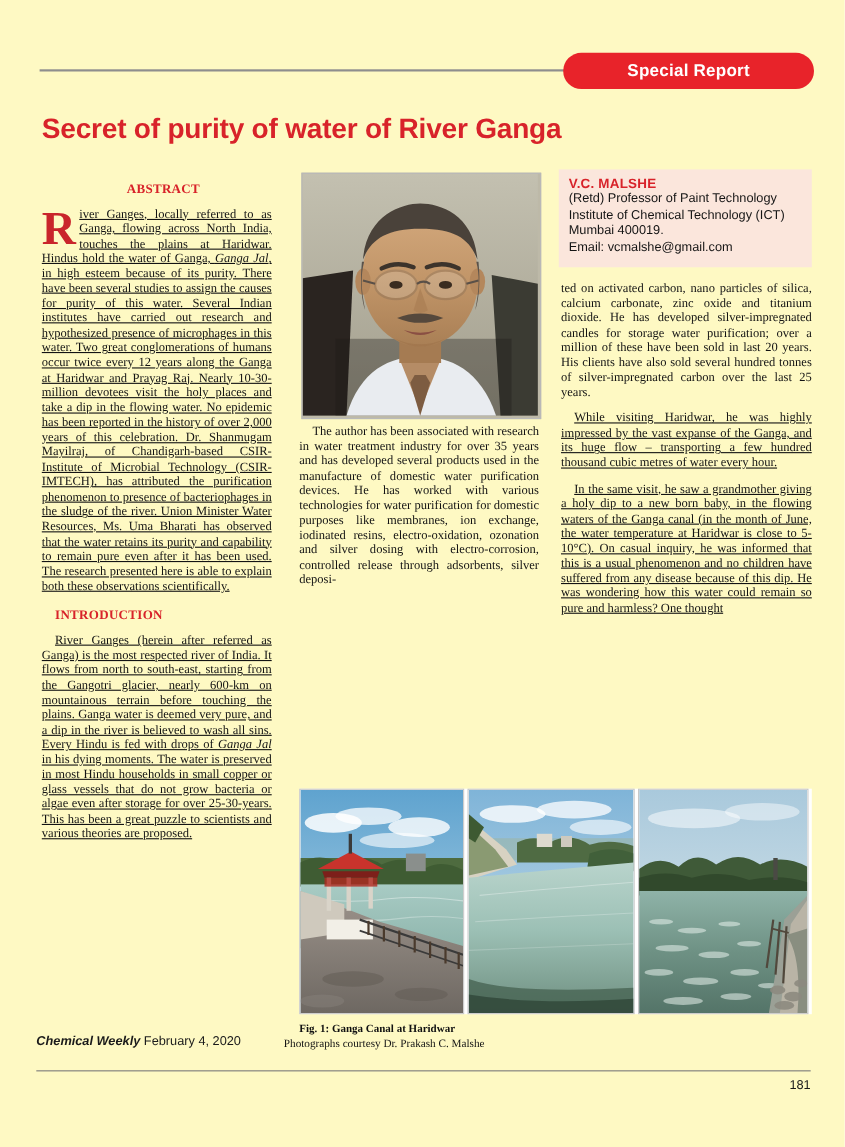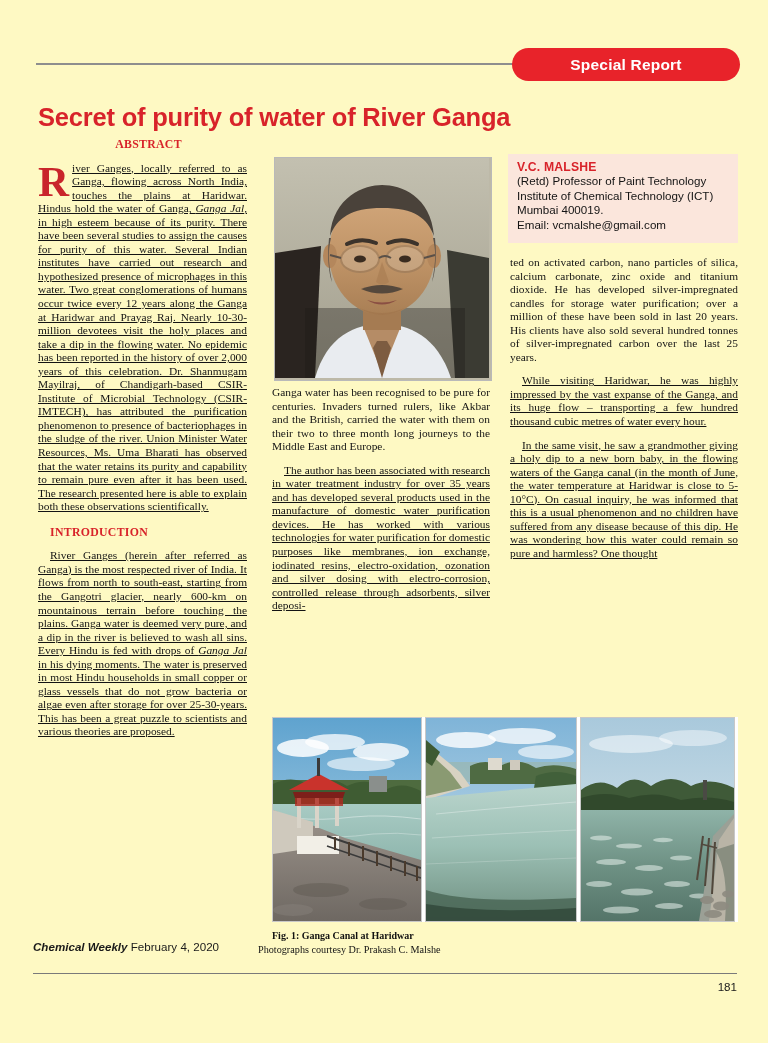--- a/index.html
+++ b/index.html
@@ -65,21 +65,21 @@
     font-family: "Liberation Serif", serif;
   }
   .col p {
     margin: 0 0 0 0;
     text-indent: 12px;
     text-align: justify;
   }
   .col p.first { text-indent: 0; }
   .col p + p { margin-top: 10px; text-decoration: underline; }
 
-  .col1 { left: 38px;  top: 138px; width: 209px; }
+  .col1 { left: 38px;  top: 165px; width: 209px; }
   .col2 { left: 272px; top: 386px; width: 218px; }
   .col3 { left: 510px; top: 256px; width: 228px; }
 
   .sec-head {
     font-family: "Liberation Serif", serif;
     font-weight: bold;
     font-size: 11.8px;
     color: #d8232a;
     letter-spacing: .3px;
     margin: 0 0 1px 0;
@@ -285,21 +285,20 @@
 
   <div class="author-box">
     <div class="author-name">V.C. MALSHE</div>
     <div>(Retd) Professor of Paint Technology</div>
     <div>Institute of Chemical Technology (ICT)</div>
     <div>Mumbai 400019.</div>
     <div>Email: vcmalshe@gmail.com</div>
   </div>
 
   <div class="col col2">
-    <p class="first">Ganga water has been recognised to be pure for centuries. Invaders turned rulers, like Akbar and the British, carried the water with them on their two to three month long journeys to the Middle East and Europe.</p>
     <p>The author has been associated with research in water treatment industry for over 35 years and has developed several products used in the manufacture of domestic water purification devices. He has worked with various technologies for water purification for domestic purposes like membranes, ion exchange, iodinated resins, electro-oxidation, ozonation and silver dosing with electro-corrosion, controlled release through adsorbents, silver deposi-</p>
   </div>
 
   <div class="col col3">
     <p class="first">ted on activated carbon, nano particles of silica, calcium carbonate, zinc oxide and titanium dioxide. He has developed silver-impregnated candles for storage water purification; over a million of these have been sold in last 20 years. His clients have also sold several hundred tonnes of silver-impregnated carbon over the last 25 years.</p>
     <p>While visiting Haridwar, he was highly impressed by the vast expanse of the Ganga, and its huge flow – transporting a few hundred thousand cubic metres of water every hour.</p>
     <p>In the same visit, he saw a grandmother giving a holy dip to a new born baby, in the flowing waters of the Ganga canal (in the month of June, the water temperature at Haridwar is close to 5-10°C). On casual inquiry, he was informed that this is a usual phenomenon and no children have suffered from any disease because of this dip. He was wondering how this water could remain so pure and harmless? One thought</p>
   </div>
 
   <div class="figstrip">

